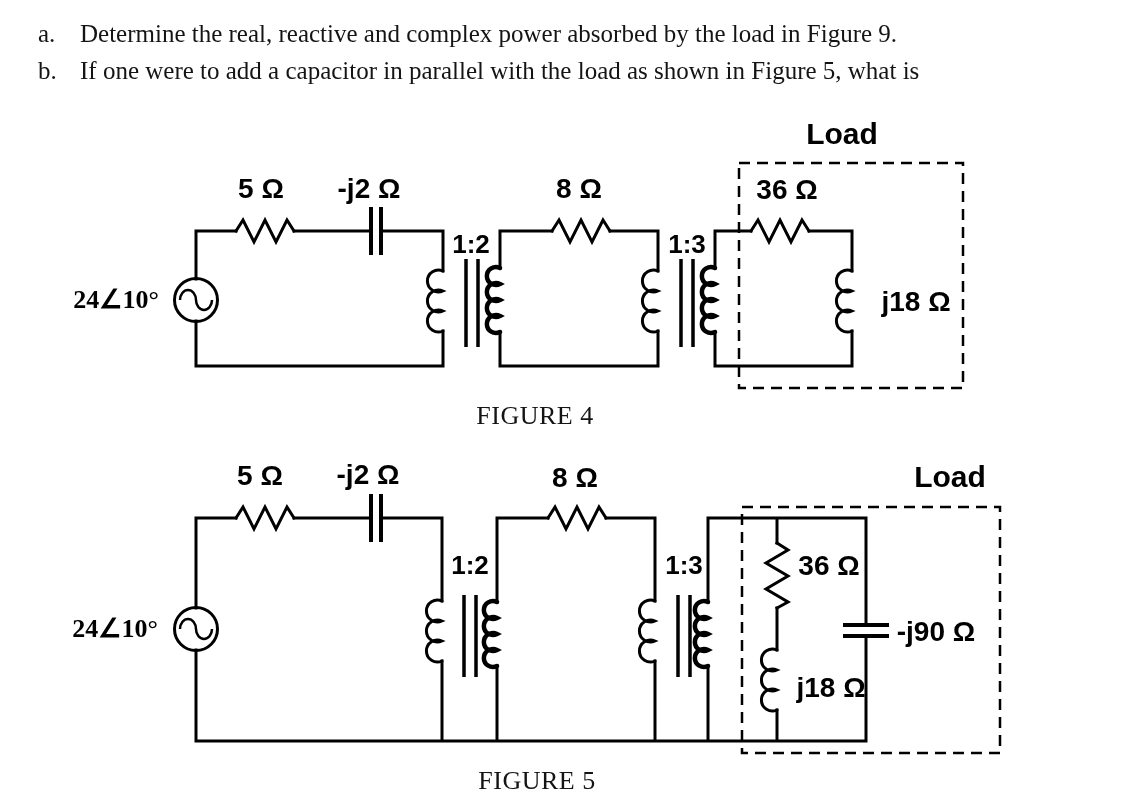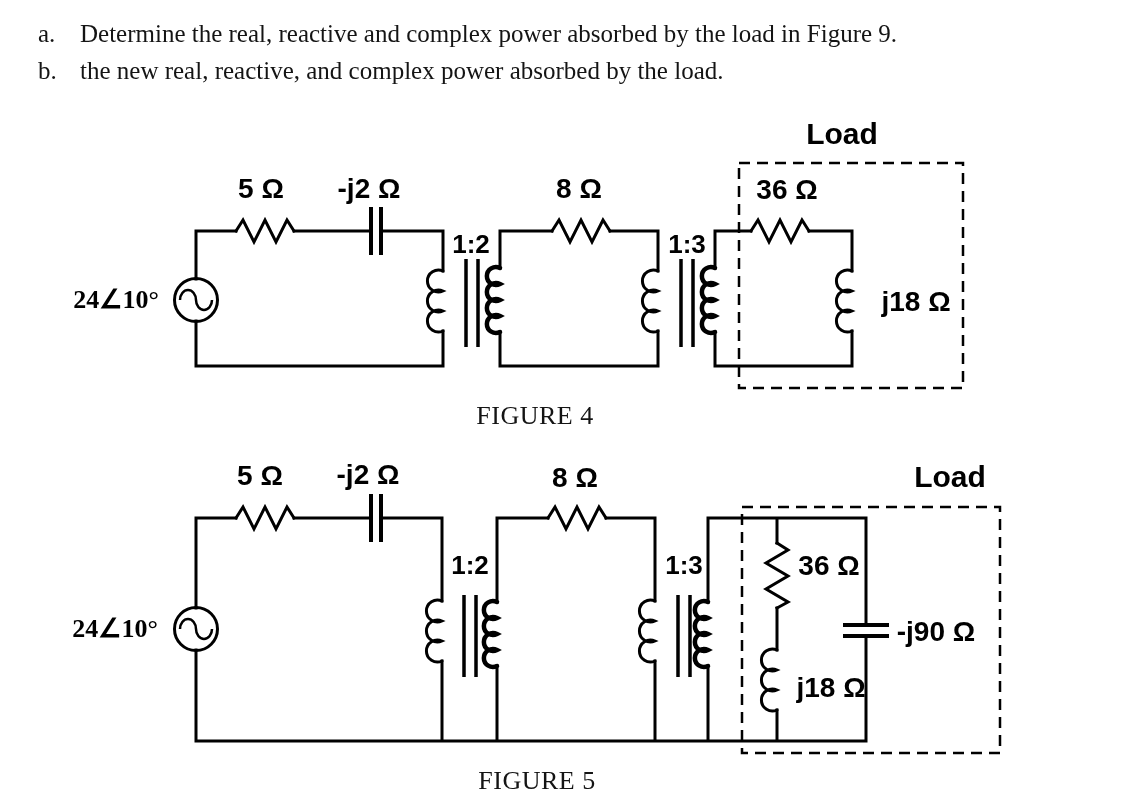--- a/index.html
+++ b/index.html
@@ -34,21 +34,21 @@
   <div class="problem">
     <div class="prow">
       <span class="pmark">a.</span>
       <div class="ptext">
           <span>Determine the real, reactive and complex power absorbed by the load in Figure 9.</span>
         </div>
     </div>
     <div class="prow">
       <span class="pmark">b.</span>
       <div class="ptext">
-        <span>the new real, reactive, and complex power absorbed by the load.</span>
+        <span>If one were to add a capacitor in parallel with the load as shown in Figure 5, what is</span>
       </div>
     </div>
   </div>
 
   <svg class="circuits" width="1132" height="805" viewBox="0 0 1132 805">
 
     <g>
 
       <path class="wire" d="
         M196,231 H236 M294,231 H371 M381,231 H443

